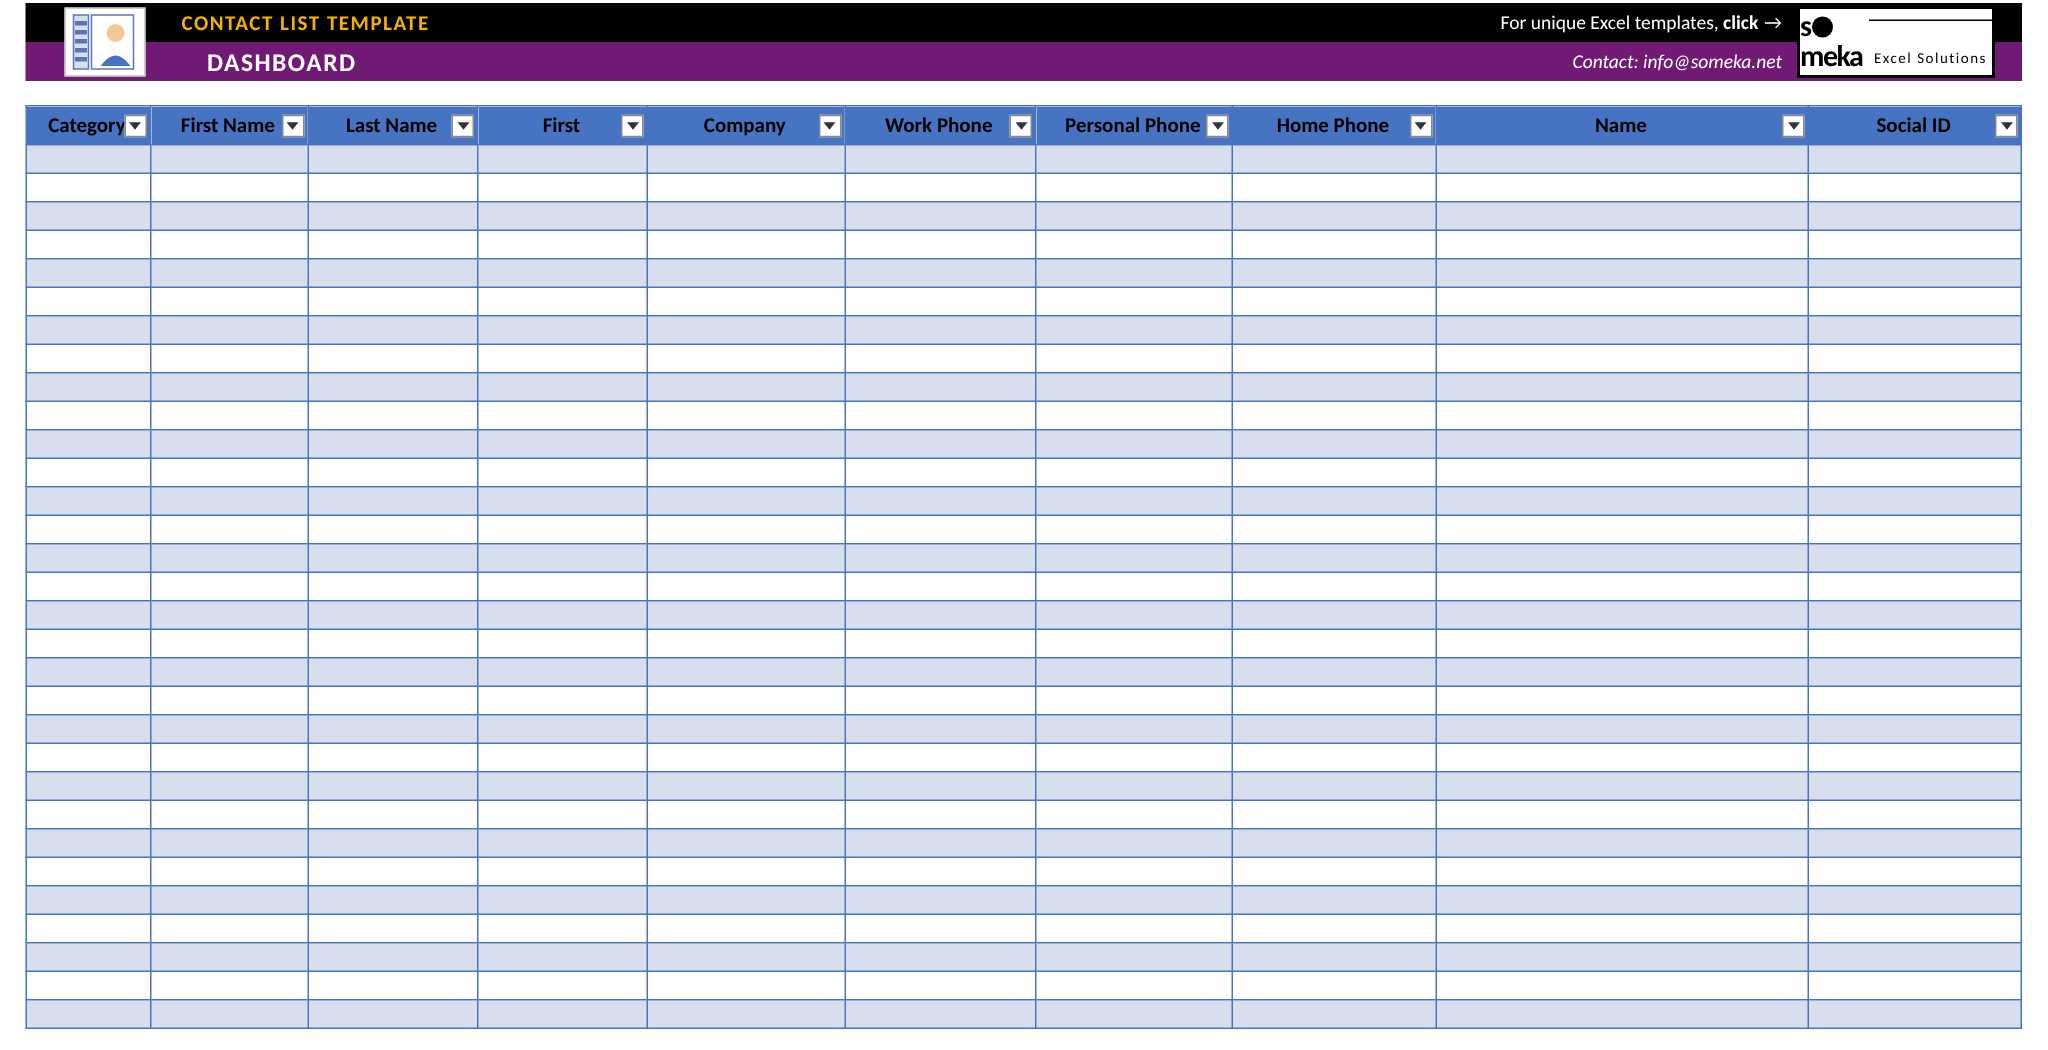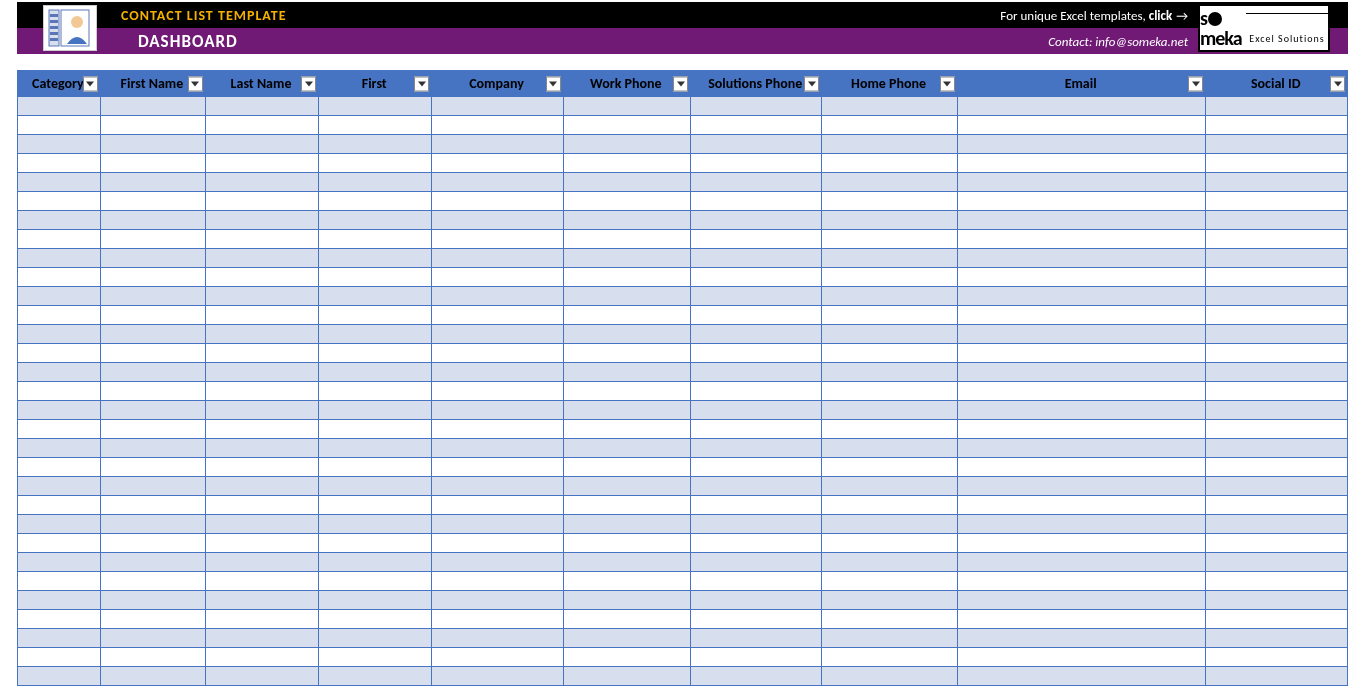--- a/index.html
+++ b/index.html
@@ -231,23 +231,23 @@
           <col class="c9">
       </colgroup>
       <thead>
         <tr>
           <th><span>Category</span><span class="filter-btn"></span></th>
           <th><span>First Name</span><span class="filter-btn"></span></th>
           <th><span>Last Name</span><span class="filter-btn"></span></th>
           <th><span>First</span><span class="filter-btn"></span></th>
           <th><span>Company</span><span class="filter-btn"></span></th>
           <th><span>Work Phone</span><span class="filter-btn"></span></th>
-          <th><span>Solutions Phone</span><span class="filter-btn"></span></th>
+          <th><span>Personal Phone</span><span class="filter-btn"></span></th>
           <th><span>Home Phone</span><span class="filter-btn"></span></th>
-          <th><span>Email</span><span class="filter-btn"></span></th>
+          <th><span>Name</span><span class="filter-btn"></span></th>
           <th><span>Social ID</span><span class="filter-btn"></span></th>
         </tr>
       </thead>
       <tbody id="tbody">
       <tr>
             <td></td>
             <td></td>
             <td></td>
             <td></td>
             <td></td>

